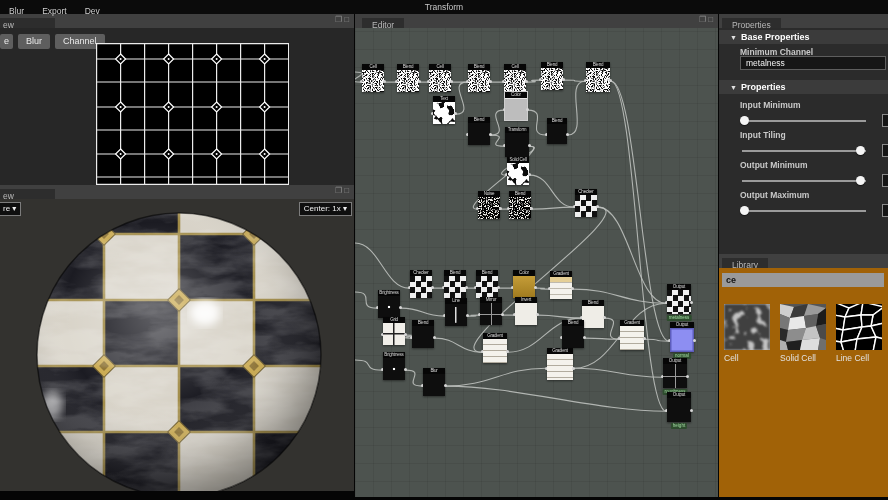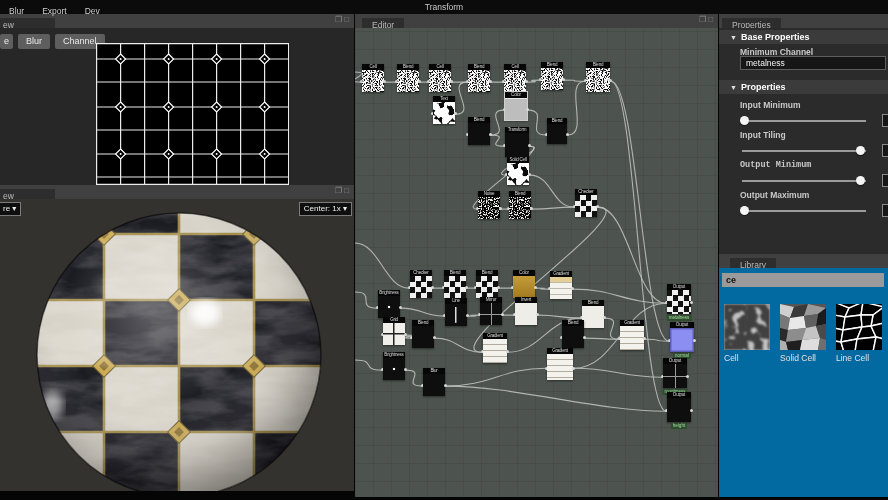--- a/index.html
+++ b/index.html
@@ -89,21 +89,21 @@
   #channel-dd { position:absolute; left:22px; top:28px; width:146px; height:14px; background:#161616;
     border:1px solid #5e5e5e; color:#f2f2f2; font-size:8.5px; line-height:12px; padding-left:5px; }
   .sgroup { position:absolute; left:22px; width:148px; height:26px; }
   .srow { position:relative; margin-top:5px; height:12px; }
   .strack { position:absolute; left:2px; right:22px; top:5px; height:1.5px; background:#9b9b9b; }
   .shandle { position:absolute; top:1px; width:9px; height:9px; border-radius:50%; background:#f5f5f5;
     box-shadow:0 1px 1px rgba(0,0,0,0.5); }
   .sval { position:absolute; right:-14px; top:-1px; width:20px; height:13px; background:#161616;
     border:1px solid #8a8a8a; color:#ffffff; font-size:8px; line-height:11px; text-align:center; }
 
-  #library-content { position:absolute; left:718px; top:268px; width:170px; height:232px; background:#0369a1; }
+  #library-content { position:absolute; left:718px; top:268px; width:170px; height:232px; background:#a16207; }
   #lib-search { position:absolute; left:4px; top:5px; width:162px; height:14px; background:#9a9a9a;
     border:none; color:#141414; font-size:9px; font-weight:bold; padding-left:4px;
     font-family:"Liberation Sans", sans-serif; }
   .lib-item { position:absolute; top:36px; width:46px; }
   .lib-thumb { width:46px; height:46px; display:block; background:#000; }
   .lib-label { font-size:8.5px; color:#e2e2e2; margin-top:3px; white-space:nowrap; }
 
   .vdivider { position:absolute; top:14px; width:1px; height:486px; background:#050505; }
 </style>
 </head>
@@ -554,41 +554,41 @@
           </div>
         </div>
         <div class="sgroup" style="top: 102px;">
           <div class="plabel" style="padding-left: 0px;">Input Tiling</div>
           <div class="srow">
             <div class="strack"></div>
             <div class="shandle" style="left: 116px;"></div>
             <div class="sval">1</div>
           </div>
         </div>
-        <div class="sgroup" style="top: 132px; font-family: Liberation Mono, monospace;">
+        <div class="sgroup" style="top: 132px;">
           <div class="plabel" style="padding-left: 0px;">Output Minimum</div>
           <div class="srow">
             <div class="strack"></div>
             <div class="shandle" style="left: 116px;"></div>
             <div class="sval">1</div>
           </div>
         </div>
         <div class="sgroup" style="top: 162px;">
           <div class="plabel" style="padding-left: 0px;">Output Maximum</div>
           <div class="srow">
             <div class="strack"></div>
             <div class="shandle" style="left: 0px;"></div>
             <div class="sval">0</div>
           </div>
         </div>
       </div>
   </div>
 
   <div class="strip" style="left:718px;top:254px;width:170px;">
-    <span class="tab" style="margin-left:12px;">Library</span>
+    <span class="tab" style="margin-left:4px;">Library</span>
   </div>
   <div id="library-content">
     <input id="lib-search" value="ce" style="">
     <div class="lib-item" style="left:6px;">
       <svg class="lib-thumb" width="46" height="46">
         <rect width="46" height="46" fill="#c2c2c2"></rect>
         <rect width="46" height="46" filter="url(#tCellDots)"></rect>
       </svg>
       <div class="lib-label">Cell</div>
     </div>

